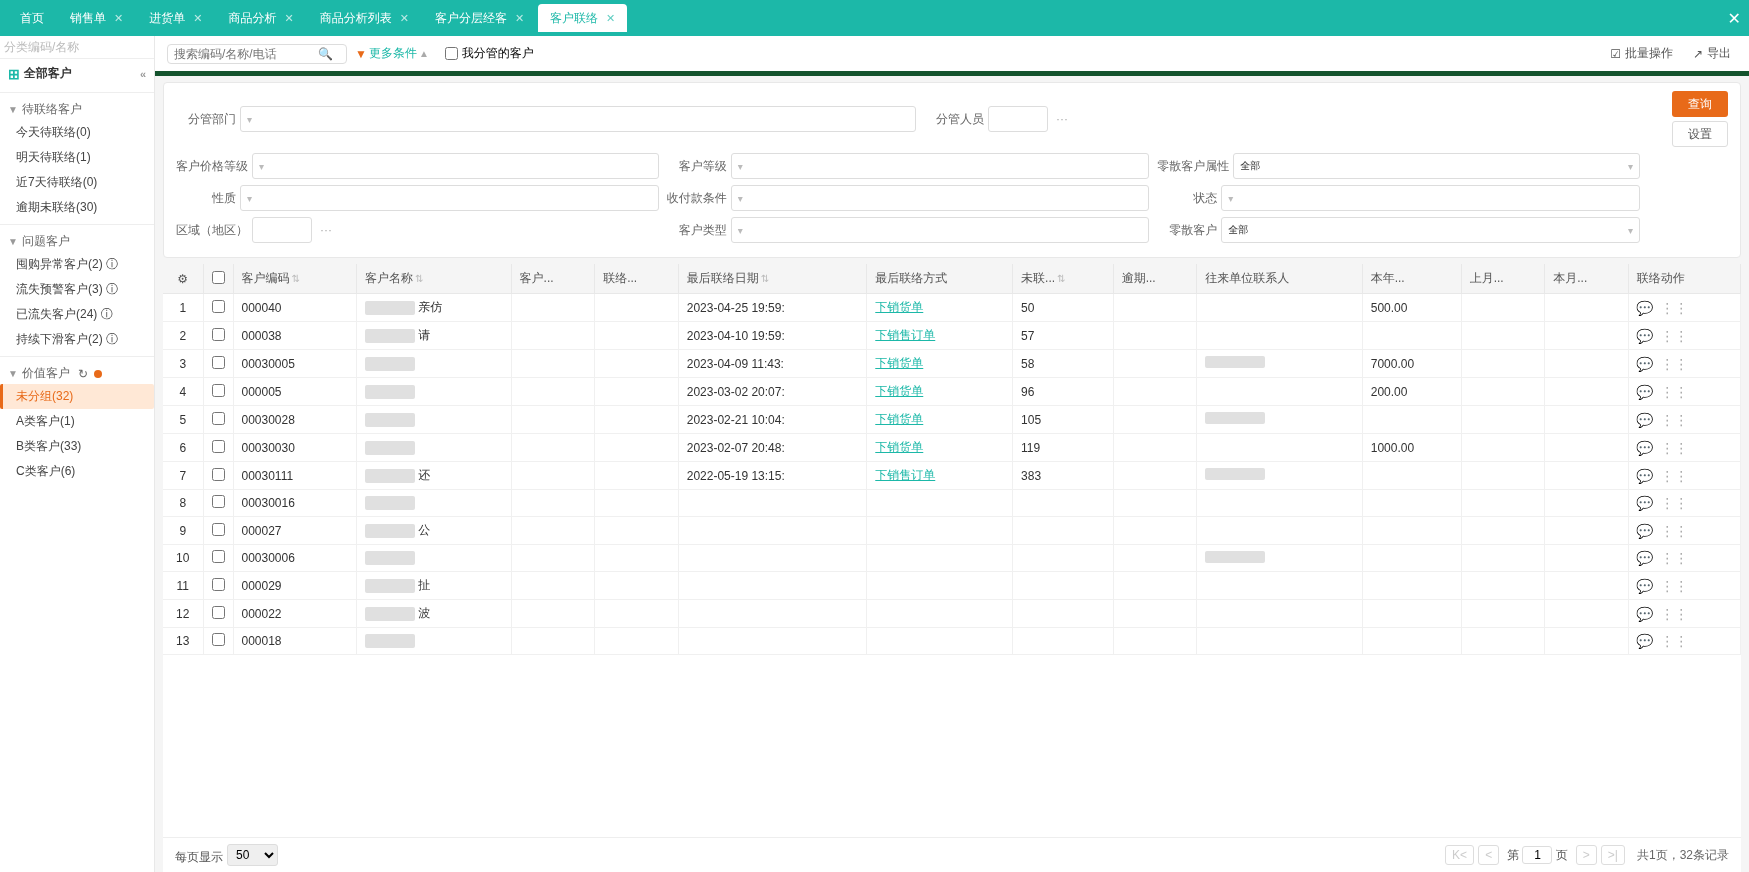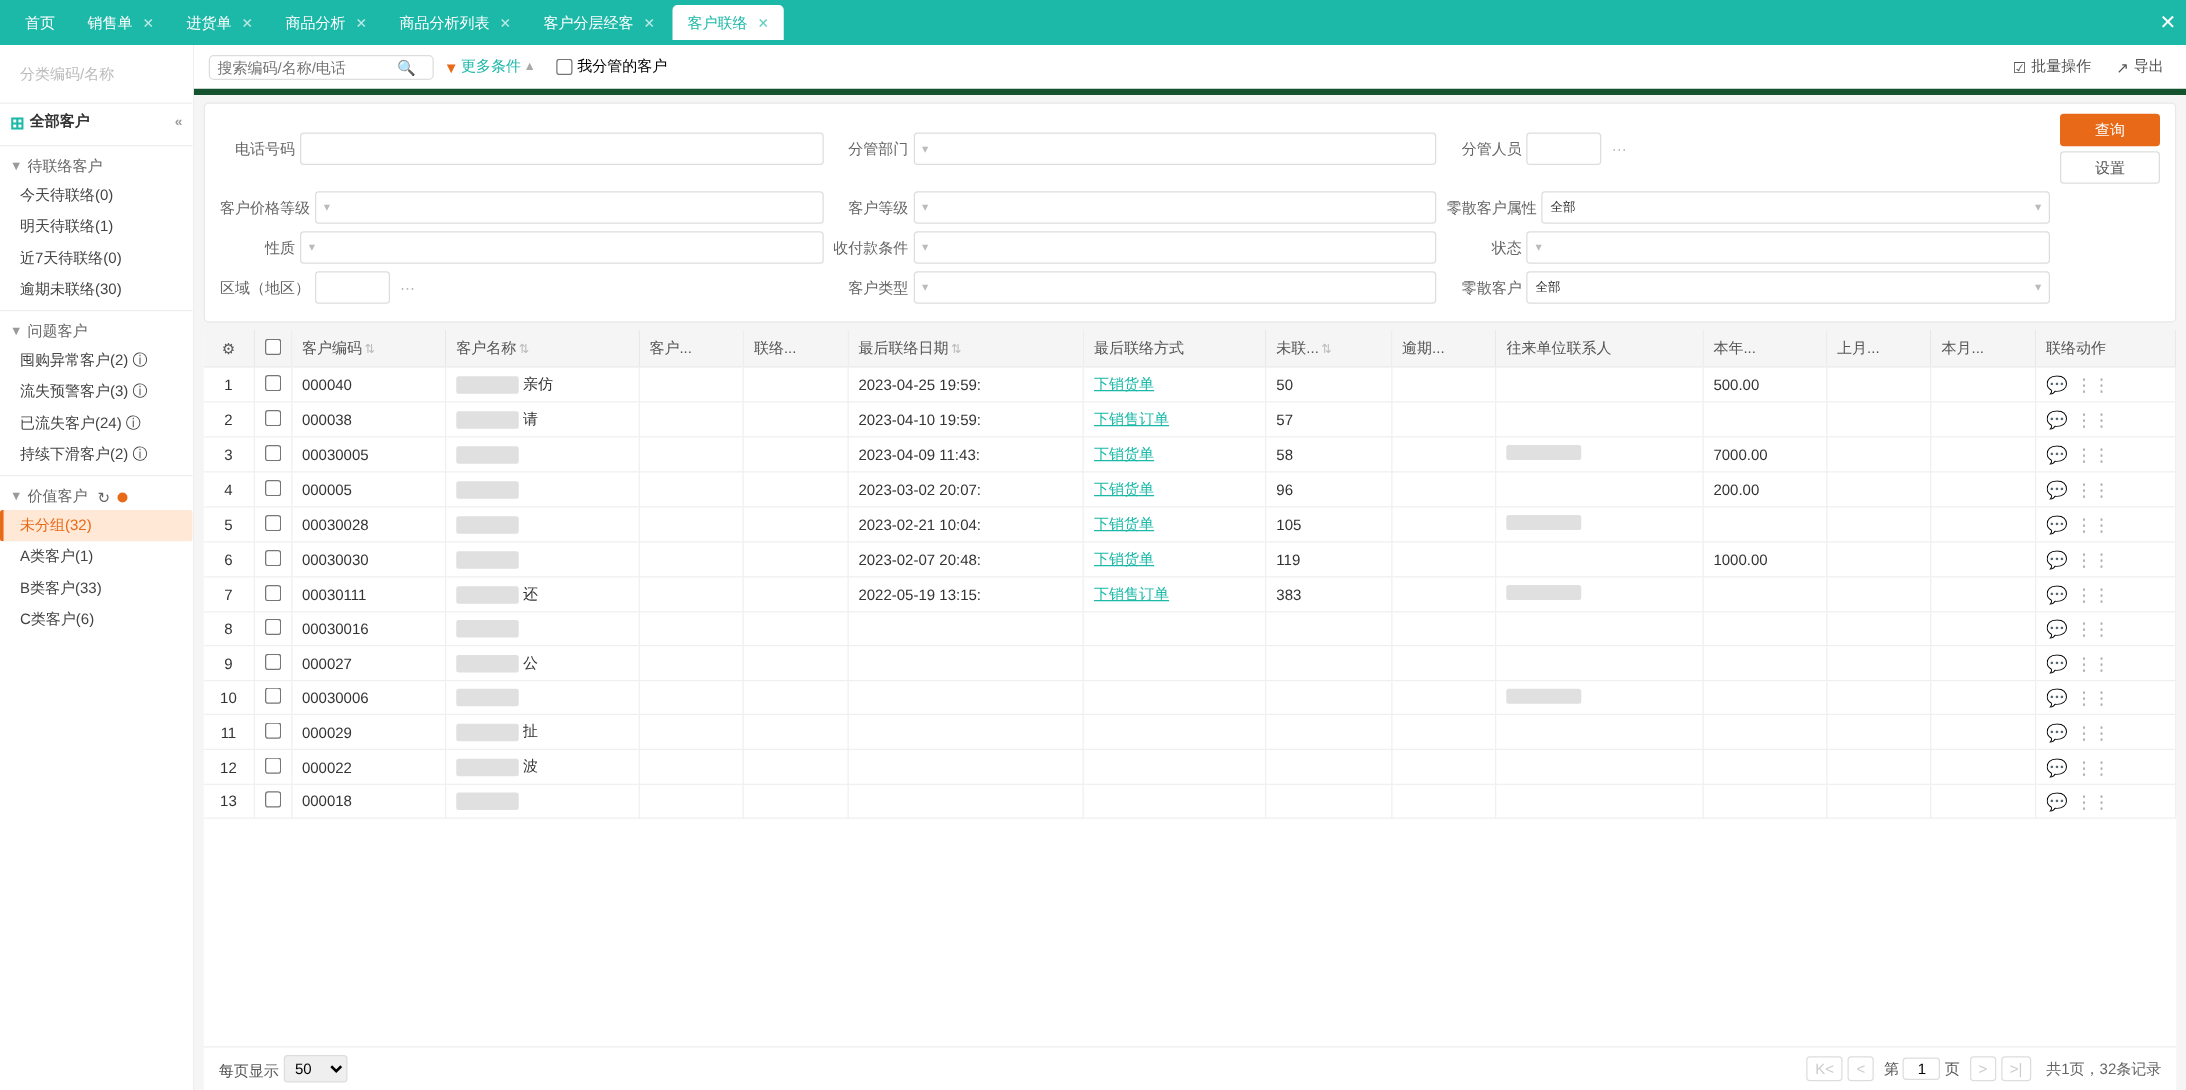--- a/index.html
+++ b/index.html
@@ -57,21 +57,21 @@
     .sidebar {
       width: 155px;
       background: #fff;
       border-right: 1px solid #e8e8e8;
       display: flex;
       flex-direction: column;
       overflow-y: auto;
       flex-shrink: 0;
     }
     .sidebar-search {
-      padding: 16px;
+      padding: 4px;
       display: flex;
       align-items: center;
       border-bottom: 1px solid #eee;
       gap: 4px;
     }
     .sidebar-search input {
       flex: 1;
       border: none;
       outline: none;
       font-size: 12px;
@@ -222,21 +222,21 @@
       justify-content: space-between;
       cursor: pointer;
       color: #999;
     }
     .filter-select span { color: #bbb; font-size: 10px; }
     .btn-query {
       background: #e86a19;
       color: #fff;
       border: none;
       border-radius: 3px;
-      padding: 4px 28px;
+      padding: 4px 16px;
       cursor: pointer;
       font-size: 12px;
       height: 26px;
     }
     .btn-reset {
       background: #fff;
       color: #555;
       border: 1px solid #ddd;
       border-radius: 3px;
       padding: 4px 14px;
@@ -450,24 +450,20 @@
         <div class="export-btn">
           <span>↗</span>
           <span>导出</span>
         </div>
       </div>
     </div>
 
     <div class="advanced-filter">
 
       <div class="filter-row">
-        <div class="filter-field">
-          <span class="filter-label">电话号码</span>
-          <input class="filter-input" type="text" style="">
-        </div>
         <div class="filter-field">
           <span class="filter-label">分管部门</span>
           <div class="filter-select">
               <span>▾</span>
             </div>
         </div>
         <div class="filter-field">
           <span class="filter-label">分管人员</span>
           <input class="filter-input" type="text" style="width: 60px; flex: 0 0 60px;">
           <span style="margin-left:4px;color:#aaa;cursor:pointer;">···</span>

